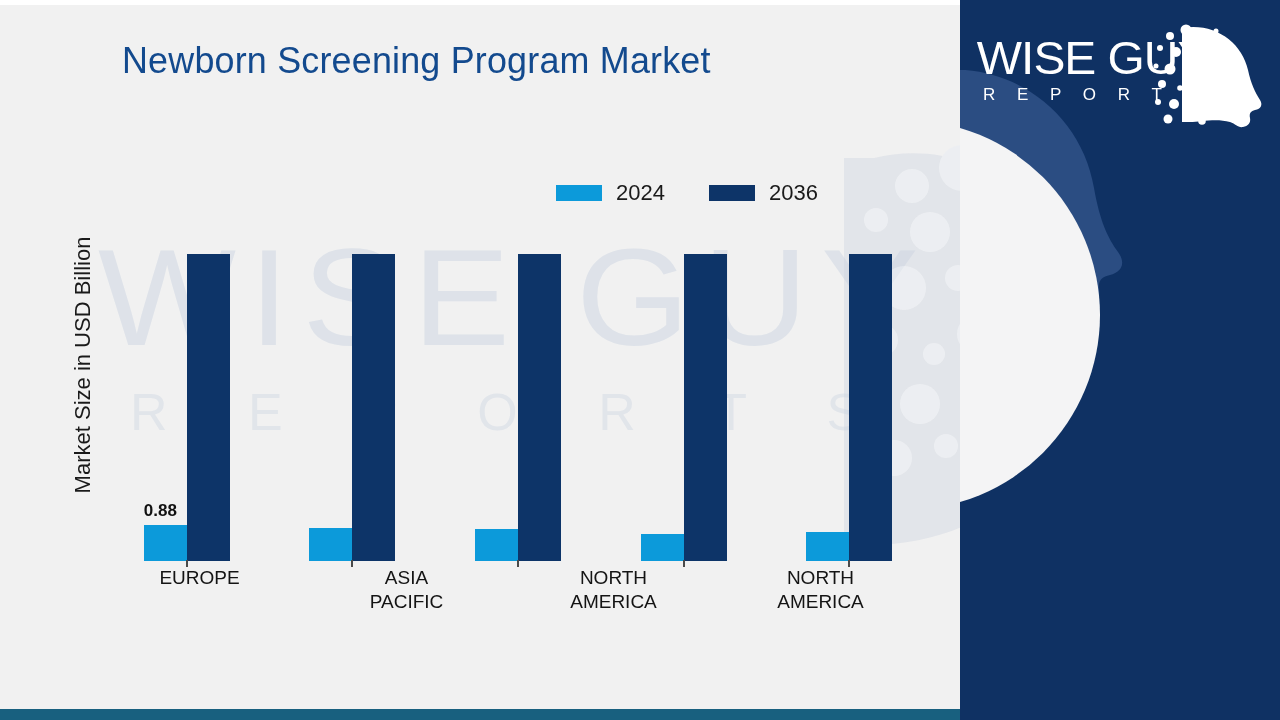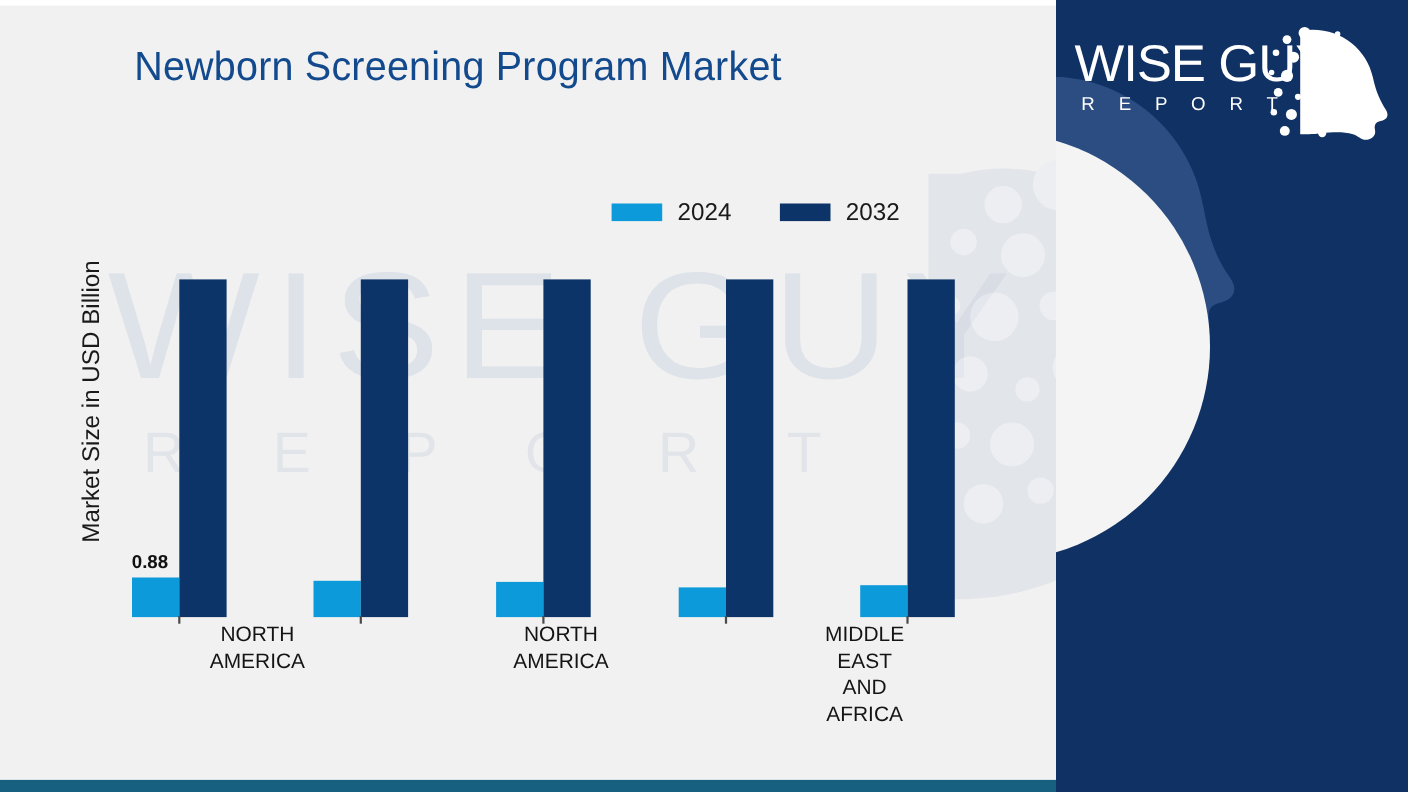--- a/index.html
+++ b/index.html
@@ -85,21 +85,21 @@
     z-index:5;
   }
 
   
   .legend { position:absolute; left:556px; top:180px; display:flex; align-items:center; gap:44px; z-index:6; }
   .legend-item { display:flex; align-items:center; gap:14px; }
   .legend-swatch { width:46px; height:16px; display:block; }
   .legend-label { font-size:22px; color:#1a1a1a; }
 
   
-  .plot { position:absolute; left:80px; top:246px; width:828px; height:315px; z-index:5; }
+  .plot { position:absolute; left:104px; top:246px; width:828px; height:315px; z-index:5; }
   .groups { position:absolute; inset:0; display:flex; }
   .group { flex:1; position:relative; }
   .bars { position:absolute; bottom:0; left:50%; transform:translateX(-50%); display:flex; align-items:flex-end; }
   .bar { width:43px; display:block; }
   .bar-2024 { background:#0c9ada; }
   .bar-2032 { background:#0d3468; }
   .tick { position:absolute; bottom:-6px; left:50%; transform:translateX(-50%); width:2px; height:7px; background:#4a4a4a; }
   .value-label {
     position:absolute; font-size:17px; font-weight:bold; color:#111111;
     white-space:nowrap; z-index:7;
@@ -164,21 +164,21 @@
 
     <div class="y-axis-label">Market Size in USD Billion</div>
 
     <div class="legend">
       <div class="legend-item">
         <span class="legend-swatch bar-2024"></span>
         <span class="legend-label">2024</span>
       </div>
       <div class="legend-item">
         <span class="legend-swatch bar-2032"></span>
-        <span class="legend-label">2032</span>
+        <span class="legend-label">2036</span>
       </div>
     </div>
 
     <div class="plot">
       <div class="groups" id="groups">
           <div class="group">
             <div class="bars">
               <div class="bar bar-2024" title="2024: 0.88" style="height: 36px;"></div>
               <div class="bar bar-2032" title="2032: 7.6" style="height: 307px;"></div>
             </div>
@@ -210,28 +210,27 @@
             <div class="bars">
               <div class="bar bar-2024" title="2024: 0.72" style="height: 29px;"></div>
               <div class="bar bar-2032" title="2032: 7.6" style="height: 307px;"></div>
             </div>
             <span class="tick"></span>
           </div>
         </div>
     </div>
 
     <div class="x-labels" id="xlabels">
+        <div class="x-label">EUROPE</div>
+        <div class="x-label">ASIA
+PACIFIC</div>
         <div class="x-label">NORTH
 AMERICA</div>
         <div class="x-label">NORTH
 AMERICA</div>
-        <div class="x-label">MIDDLE
-EAST
-AND
-AFRICA</div>
       </div>
   </div>
 
   <div class="right-panel">
     <svg class="head-silhouette" viewBox="0 0 250 320">
       <path d="M20 0 C95 -6 160 46 172 118 C178 152 186 168 196 182 C204 193 200 202 188 205 C180 207 176 210 177 219 C178 230 176 236 168 238 C160 240 158 245 160 254 C162 265 155 272 140 274 C120 277 92 282 76 295 C62 306 44 315 24 318 L0 320 L0 0 Z" fill="#2b4d82"></path>
     </svg>
     <div class="white-bulge"></div>
   </div>
 

